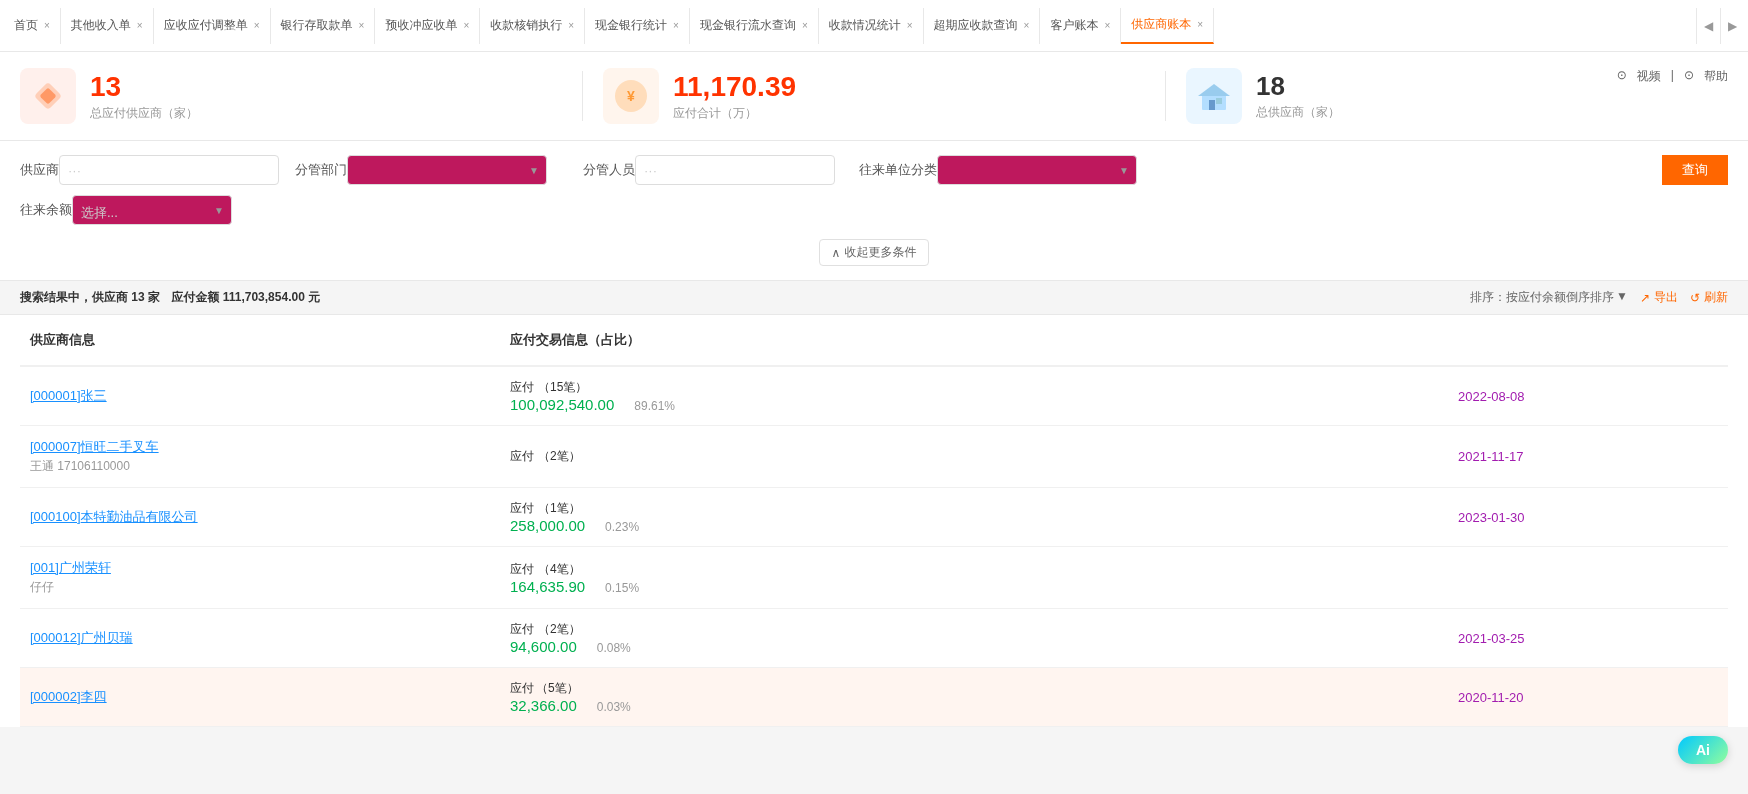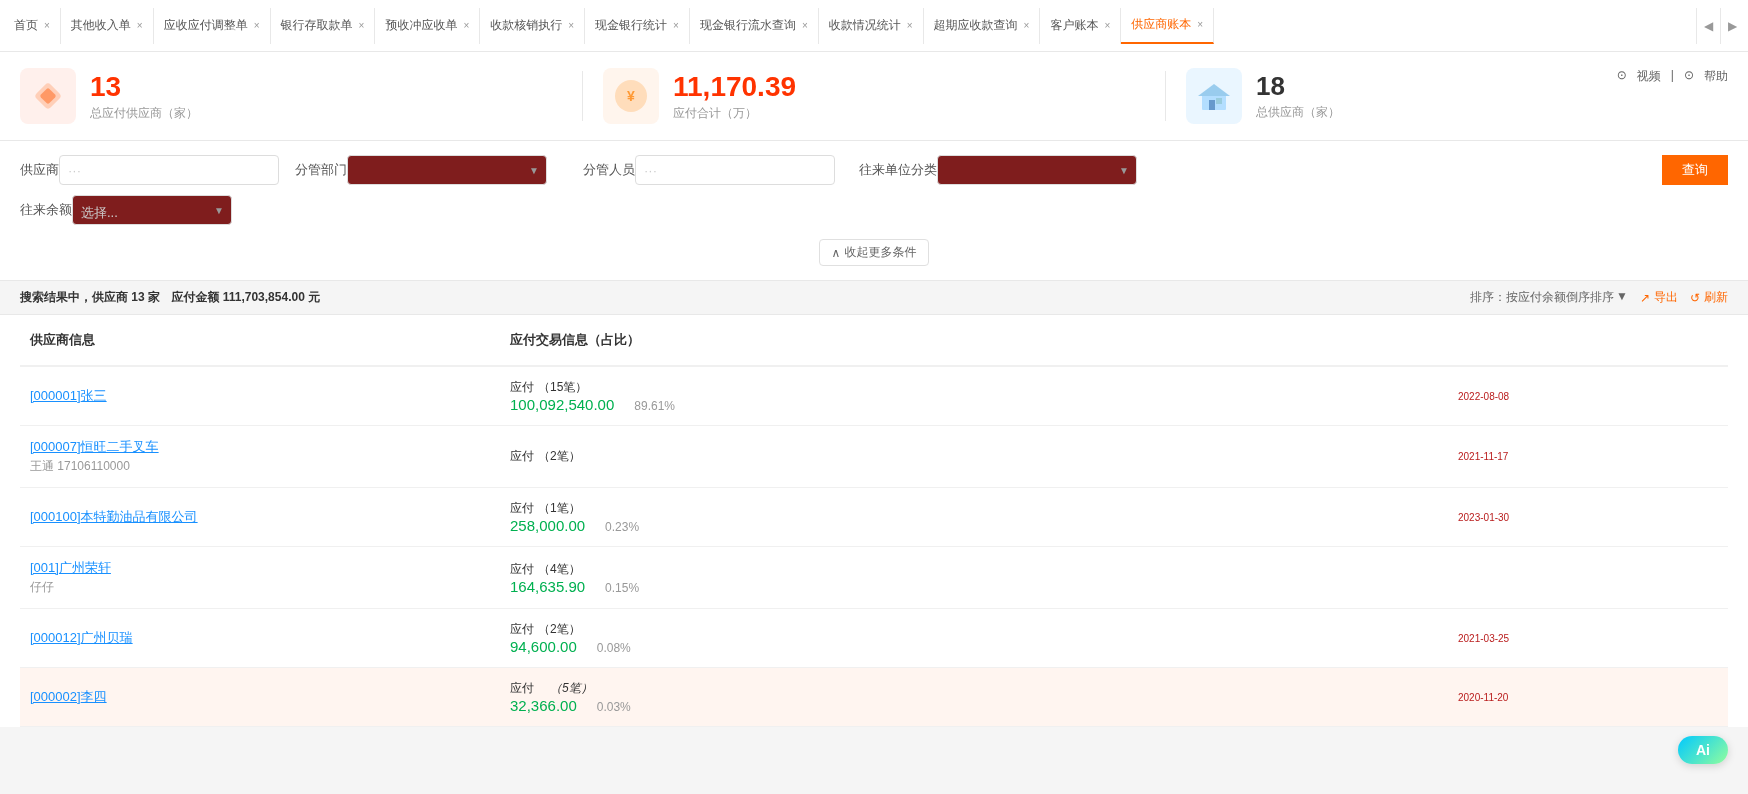--- a/index.html
+++ b/index.html
@@ -28,21 +28,21 @@
     .top-right-links span { cursor: pointer; }
 
     
     .search-area { background: #fff; padding: 14px 20px 10px; border-bottom: 1px solid #e8e8e8; }
     .search-row { display: flex; align-items: center; gap: 16px; margin-bottom: 10px; }
     .search-field { display: flex; align-items: center; }
     .search-label { font-size: 13px; color: #555; white-space: nowrap; }
     .search-input-dots { border: 1px solid #ddd; border-radius: 4px; height: 30px; padding: 0 8px; font-size: 13px; color: #ccc; min-width: 200px; display: flex; align-items: center; cursor: pointer; background: #fff; }
     .select-wrapper { position: relative; display: flex; align-items: center; }
     .select-wrapper .chevron { position: absolute; right: 8px; color: #999; font-size: 10px; pointer-events: none; }
-    .select-box { border: 1px solid #ddd; border-radius: 4px; height: 30px; padding: 6px 28px 0 8px; font-size: 13px; color: #333; min-width: 180px; background: #7f1d1d; display: flex; align-items: center; cursor: pointer; position: relative; }
+    .select-box { border: 1px solid #ddd; border-radius: 4px; height: 30px; padding: 6px 28px 0 8px; font-size: 13px; color: #333; min-width: 180px; background: #be185d; display: flex; align-items: center; cursor: pointer; position: relative; }
     .btn-query { background: #ff6600; color: #fff; border: none; border-radius: 0; height: 30px; padding: 0 20px; font-size: 13px; cursor: pointer; white-space: nowrap; margin-left: auto; }
     .collapse-btn { display: flex; align-items: center; justify-content: center; gap: 4px; color: #666; font-size: 12px; cursor: pointer; padding: 4px 12px; border: 1px solid #e0e0e0; border-radius: 4px; background: #fff; margin: 4px auto; width: fit-content; }
     .collapse-area { display: flex; justify-content: center; margin-top: 4px; }
 
     
     .result-bar { background: #f5f5f5; padding: 8px 20px; display: flex; align-items: center; justify-content: space-between; border-bottom: 1px solid #e8e8e8; gap: 25px; }
     .result-info { font-size: 12px; color: #666; }
     .result-info span { font-weight: bold; color: #333; }
     .result-actions { display: flex; align-items: center; gap: 12px; font-size: 12px; color: #666; }
     .action-btn { display: flex; align-items: center; gap: 4px; cursor: pointer; color: #ff6600; }
@@ -53,21 +53,21 @@
     .table-header-cell { padding: 6px 10px; }
     .table-row { display: grid; grid-template-columns: 480px 1fr 280px; border-bottom: 1px solid #f0f0f0; padding: 8px 0; align-items: center; }
     .table-row.highlighted { background: #fff5f0; }
     .table-cell { padding: 4px 10px; }
     .supplier-link { color: #1890ff; text-decoration: underline; cursor: pointer; font-size: 13px; }
     .supplier-sub { font-size: 12px; color: #999; margin-top: 2px; }
     .tx-label { font-size: 12px; color: #333; }
     .tx-amount { font-size: 15px; color: #00b050; font-weight: 500; cursor: pointer; }
     .tx-percent { font-size: 12px; color: #999; margin-left: 20px; }
     .tx-row { display: flex; align-items: baseline; gap: 0; flex-wrap: wrap; }
-    .date-cell { font-size: 10px; color: #b91c1c; }
+    .date-cell { font-size: 13px; color: #a21caf; }
   </style>
 </head>
 <body>
 
 <div class="top-nav">
   <div class="nav-tab">
     <span>首页</span>
     <span class="close-x">×</span>
   </div>
   <div class="nav-tab">
@@ -342,21 +342,21 @@
 
   <div class="table-row highlighted">
     <div class="table-cell">
       <a class="supplier-link">
         <span>[000002]</span><span>李四</span>
       </a>
     </div>
     <div class="table-cell">
       <div class="tx-row">
         <span class="tx-label">应付</span>
-        <span class="tx-label" style="margin:0 16px;font-style:italic;">（<span>5笔</span>）</span>
+        <span class="tx-label" style="margin:0 2px;">（<span>5笔</span>）</span>
       </div>
       <div class="tx-row">
         <span class="tx-amount">32,366.00</span>
         <span class="tx-percent">0.03%</span>
       </div>
     </div>
     <div class="table-cell date-cell">2020-11-20</div>
   </div>
 </div>
 

